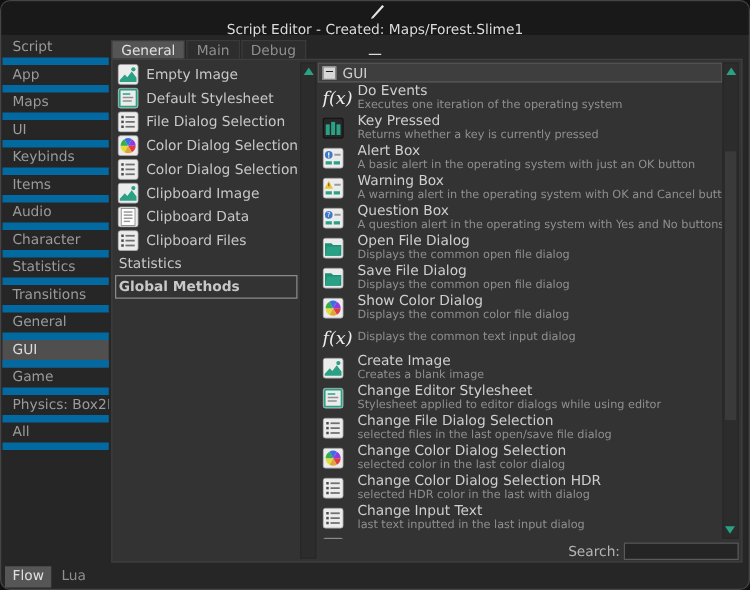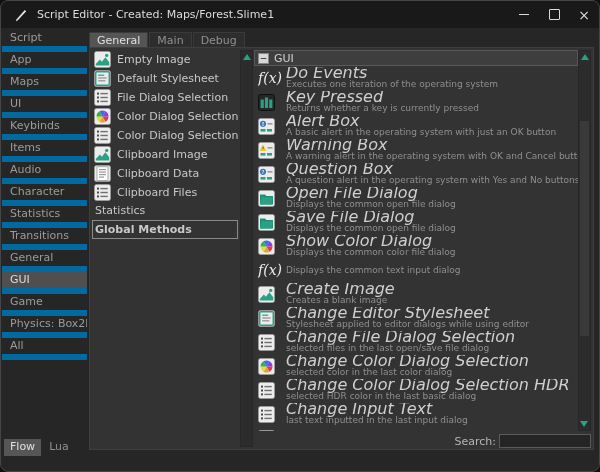--- a/index.html
+++ b/index.html
@@ -2,21 +2,21 @@
 <html><head>
 <meta charset="utf-8">
 <style>
   html,body{margin:0;padding:0;background:#101010;}
   #window{
     position:relative;width:598px;height:470px;background:#262626;
     border:1px solid #454545;border-radius:8px;overflow:hidden;
     font-family:"DejaVu Sans", sans-serif;color:#c8c8c8;
   }
   
-  #titlebar{position:absolute;left:0;top:0;right:0;height:27px;background:#191919;display:flex;align-items:center;}
+  #titlebar{position:absolute;left:0;top:0;right:0;height:27px;background:#191919;display:flex;align-items:center;flex-direction:column;}
   #titlebar .app-icon{width:16px;height:16px;margin:0 8px 0 12px;flex:0 0 auto;}
   #titlebar .title{font-size:11px;color:#dcdcdc;flex:1 1 auto;white-space:nowrap;}
   .win-btn{width:30px;height:27px;display:flex;align-items:center;justify-content:center;color:#dcdcdc;flex:0 0 auto;}
   .glyph-min{display:block;width:10px;height:1px;background:#dcdcdc;}
   .glyph-max{display:block;width:9px;height:9px;border:1px solid #dcdcdc;border-radius:1px;}
   .glyph-close{font-size:14px;line-height:14px;color:#dcdcdc;}
   
   #sidebar{position:absolute;left:1px;top:29px;width:85px;bottom:20px;background:#262626;}
   .side-item{height:16px;line-height:16px;padding-left:8px;font-size:11px;color:#9b9b9b;
     border-bottom:6px solid #0369a1;white-space:nowrap;overflow:hidden;}
@@ -39,32 +39,32 @@
   
   #rightpanel{position:absolute;left:164px;top:2px;right:15px;bottom:18px;overflow:hidden;}
   #gui-header{height:14px;background:#3e3e3e;border:1px solid #585858;display:flex;align-items:center;padding-left:3px;}
   #gui-header .minus-box{width:9px;height:9px;background:#d8d8d8;border:1px solid #888;color:#111;
     font-size:9px;line-height:8px;text-align:center;margin-right:5px;}
   #gui-header .hdr-label{font-size:11px;color:#d0d0d0;}
   #methodlist{position:absolute;left:0;top:16px;right:0;bottom:0;overflow:hidden;}
   .m-row{height:24px;display:flex;align-items:center;}
   .m-icon{width:24px;height:18px;margin:0 4px 0 4px;flex:0 0 auto;display:flex;align-items:center;}
   .m-text{display:flex;flex-direction:column;justify-content:center;overflow:hidden;}
-  .m-title{font-size:16px;line-height:12px;color:#cfcfcf;white-space:nowrap;font-style:italic;}
+  .m-title{font-size:11px;line-height:12px;color:#cfcfcf;white-space:nowrap;}
   .m-desc{font-size:9px;line-height:10px;color:#8f8f8f;white-space:nowrap;}
   #rightscroll{position:absolute;right:2px;top:2px;width:11px;bottom:18px;background:#2c2c2c;border:1px solid #272727;}
   #rightscroll .thumb{position:absolute;left:1px;right:1px;top:70px;height:215px;background:#3a3a3a;}
   .arr-up{width:0;height:0;border-left:4px solid transparent;border-right:4px solid transparent;border-bottom:6px solid #2aa185;margin:3px auto 0 auto;}
   .arr-down{width:0;height:0;border-left:4px solid transparent;border-right:4px solid transparent;border-top:6px solid #2aa185;margin:0 auto;position:absolute;bottom:3px;left:1px;}
   
   #searchrow{position:absolute;left:164px;right:2px;bottom:1px;height:16px;display:flex;align-items:flex-end;justify-content:flex-end;}
   #searchrow label{font-size:11px;color:#b5b5b5;margin-right:3px;}
   #search-input{width:86px;height:12px;background:#252525;border:1px solid #5a5a5a;color:#ddd;font-size:10px;padding:0 2px;outline:none;}
   
-  #bottomtabs{position:absolute;left:3px;bottom:15px;height:17px;display:flex;}
+  #bottomtabs{position:absolute;left:3px;bottom:1px;height:17px;display:flex;}
   .btab{font-size:11px;line-height:16px;padding:0 6px;color:#8f8f8f;margin-right:2px;white-space:nowrap;}
   .btab.selected{background:#565656;color:#e0e0e0;}
 </style>
 </head>
 <body>
 
 <div id="window">
 
   <div id="titlebar">
     <span class="app-icon">
@@ -413,21 +413,21 @@
                 <rect x="3" y="3.6" width="2" height="2" fill="#4a4a4a"></rect>
                 <rect x="6.4" y="3.9" width="7.4" height="1.4" fill="#707070"></rect>
                 <rect x="3" y="7.5" width="2" height="2" fill="#4a4a4a"></rect>
                 <rect x="6.4" y="7.8" width="7.4" height="1.4" fill="#707070"></rect>
                 <rect x="3" y="11.4" width="2" height="2" fill="#4a4a4a"></rect>
                 <rect x="6.4" y="11.7" width="7.4" height="1.4" fill="#707070"></rect>
               </svg>
             </span>
     <span class="m-text">
       <span class="m-title">Change Color Dialog Selection HDR</span>
-      <span class="m-desc">selected HDR color in the last basic dialog</span>
+      <span class="m-desc">selected HDR color in the last with dialog</span>
     </span>
   </div>
           <div class="m-row">
     <span class="m-icon">
               <svg width="17" height="17" viewBox="0 0 17 17">
                 <rect x="0.5" y="0.5" width="16" height="16" rx="2" fill="#ececec" stroke="#9f9f9f" stroke-width="0.7"></rect>
                 <rect x="3" y="3.6" width="2" height="2" fill="#4a4a4a"></rect>
                 <rect x="6.4" y="3.9" width="7.4" height="1.4" fill="#707070"></rect>
                 <rect x="3" y="7.5" width="2" height="2" fill="#4a4a4a"></rect>
                 <rect x="6.4" y="7.8" width="7.4" height="1.4" fill="#707070"></rect>

